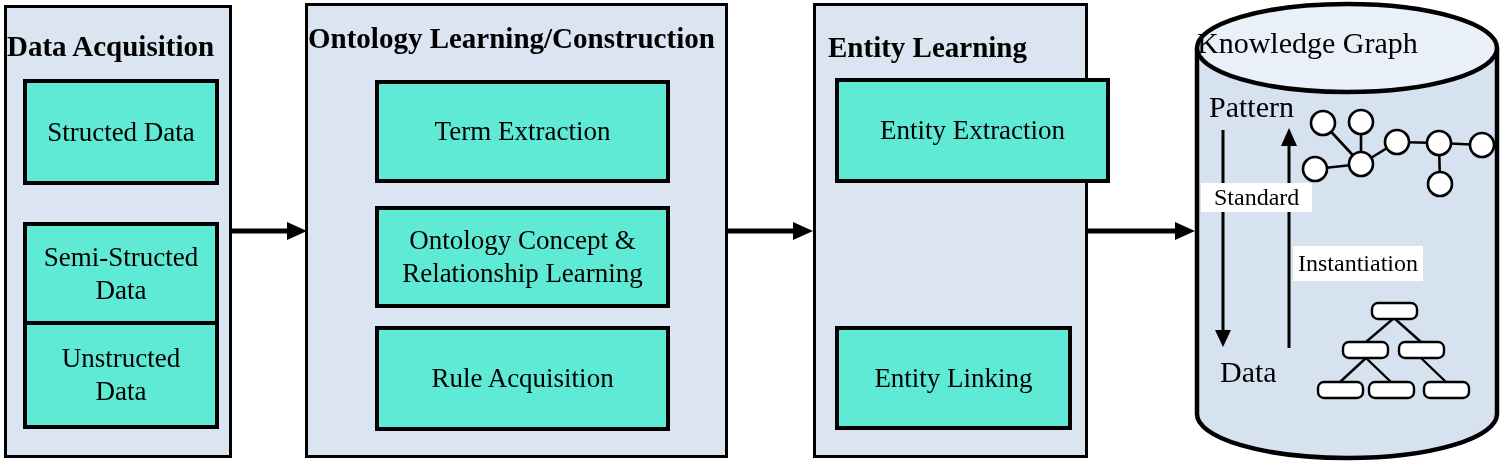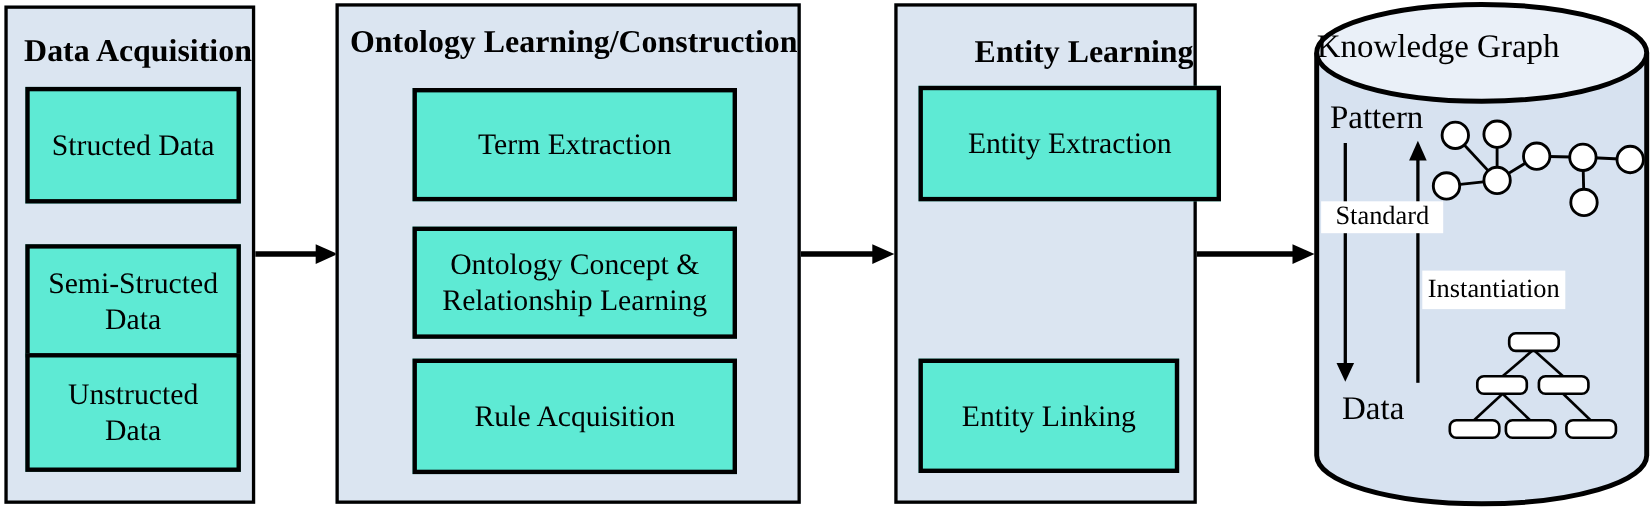--- a/index.html
+++ b/index.html
@@ -24,30 +24,30 @@
     position: absolute;
     box-sizing: border-box;
     background: #dbe5f1;
     border: 3px solid #000000;
   }
   #panel-1 { left: 4px;   top: 5px; width: 228px; height: 453px; }
   #panel-2 { left: 305px; top: 3px; width: 423px; height: 455px; }
   #panel-3 { left: 813px; top: 3px; width: 275px; height: 455px; }
   .panel-title {
     margin: 0;
-    text-align: right;
+    text-align: left;
     font-weight: bold;
     font-size: 29px;
     line-height: 34px;
     color: #000000;
     white-space: nowrap;
   }
   #panel-1 .panel-title { padding-top: 21px; }
   #panel-2 .panel-title { padding-top: 15px; }
-  #panel-3 .panel-title { padding-top: 24px; }
+  #panel-3 .panel-title { padding-top: 24px; padding-left: 12px; }
   .box {
     position: absolute;
     box-sizing: border-box;
     background: #5eead4;
     border: 4px solid #000000;
     display: flex;
     align-items: center;
     justify-content: center;
     text-align: center;
     font-size: 27px;

